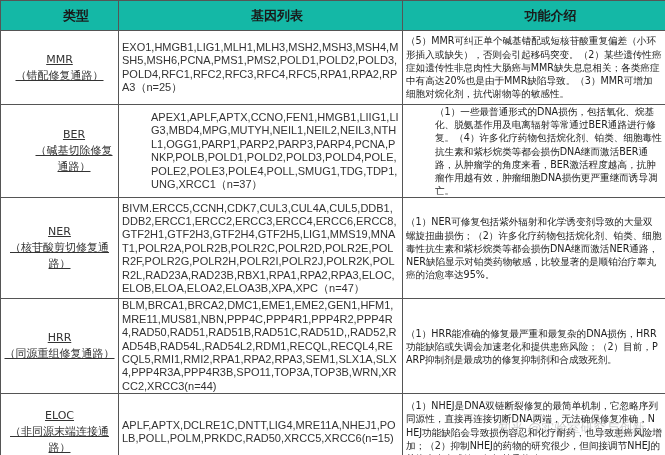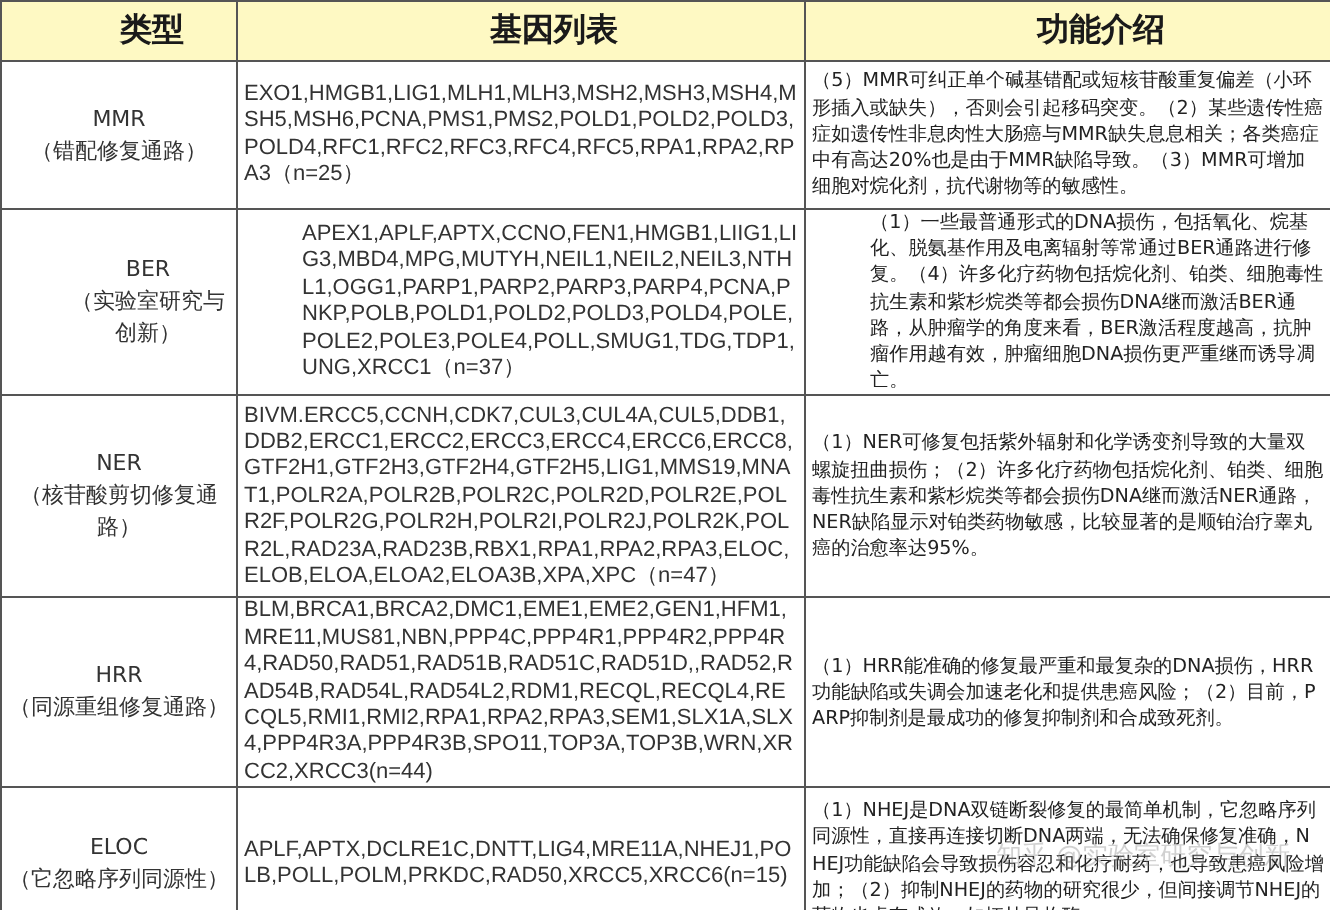--- a/index.html
+++ b/index.html
@@ -1,24 +1,24 @@
 <!DOCTYPE html>
 <html><head>
 <meta charset="utf-8">
 <style>
   html, body { margin:0; padding:0; background:#ffffff; }
   body { width:665px; height:455px; overflow:hidden; position:relative;
          font-family:"DejaVu Sans", "Liberation Sans", sans-serif; color:#222; }
   table.repair { border-collapse:collapse; table-layout:fixed; width:665px; position:absolute; left:0; top:0; }
   table.repair th, table.repair td { border:1px solid #555; padding:0 3px; vertical-align:middle; }
-  table.repair th { background:#fef9c3; height:29px; font-size:16px; font-weight:bold; color:#1a1a1a; text-align:center;padding-left:36px; }
+  table.repair th { background:#14b8a6; height:29px; font-size:13px; font-weight:bold; color:#1a1a1a; text-align:center;padding-left:36px; }
   td.type { text-align:center; font-size:11px; line-height:16px; color:#333; }
   td.genes { font-family:"Liberation Sans", sans-serif; font-size:11px; line-height:13.4px; color:#333; word-break:break-all; }
   td.func { font-size:9.6px; line-height:13.2px; color:#222; word-break:break-all; }
-  .type-sub { display:block; }
+  .type-sub { display:block;text-decoration:underline; }
   col.c1 { width:118px; } col.c2 { width:284px; } col.c3 { width:263px; }
   tr.r1 td { height:73px; } tr.r2 td { height:86px;padding-left:32px; } tr.r3 td { height:100px;margin-left:12px; }
   tr.r4 td { height:84px; } tr.r5 td { height:76px; }
   .watermark { position:absolute; left:498px; top:419px; font-size:13px; color:rgba(120,120,120,0.35);
                pointer-events:none; white-space:nowrap; }
 </style>
 </head>
 <body>
 
 <table class="repair">
@@ -39,21 +39,21 @@
       <td class="type">
         <span class="type-sub">MMR</span>
         <span class="type-sub">（错配修复通路）</span>
       </td>
       <td class="genes">EXO1,HMGB1,LIG1,MLH1,MLH3,MSH2,MSH3,MSH4,MSH5,MSH6,PCNA,PMS1,PMS2,POLD1,POLD2,POLD3,POLD4,RFC1,RFC2,RFC3,RFC4,RFC5,RPA1,RPA2,RPA3（n=25）</td>
       <td class="func">（5）MMR可纠正单个碱基错配或短核苷酸重复偏差（小环形插入或缺失），否则会引起移码突变。（2）某些遗传性癌症如遗传性非息肉性大肠癌与MMR缺失息息相关；各类癌症中有高达20%也是由于MMR缺陷导致。（3）MMR可增加细胞对烷化剂，抗代谢物等的敏感性。</td>
     </tr>
     <tr class="r2">
       <td class="type">
         <span class="type-sub">BER</span>
-        <span class="type-sub">（实验室研究与创新）</span>
+        <span class="type-sub">（碱基切除修复通路）</span>
       </td>
       <td class="genes">APEX1,APLF,APTX,CCNO,FEN1,HMGB1,LIIG1,LIG3,MBD4,MPG,MUTYH,NEIL1,NEIL2,NEIL3,NTHL1,OGG1,PARP1,PARP2,PARP3,PARP4,PCNA,PNKP,POLB,POLD1,POLD2,POLD3,POLD4,POLE,POLE2,POLE3,POLE4,POLL,SMUG1,TDG,TDP1,UNG,XRCC1（n=37）</td>
       <td class="func">（1）一些最普通形式的DNA损伤，包括氧化、烷基化、脱氨基作用及电离辐射等常通过BER通路进行修复。（4）许多化疗药物包括烷化剂、铂类、细胞毒性抗生素和紫杉烷类等都会损伤DNA继而激活BER通路，从肿瘤学的角度来看，BER激活程度越高，抗肿瘤作用越有效，肿瘤细胞DNA损伤更严重继而诱导凋亡。</td>
     </tr>
     <tr class="r3">
       <td class="type">
         <span class="type-sub">NER</span>
         <span class="type-sub">（核苷酸剪切修复通路）</span>
       </td>
       <td class="genes">BIVM.ERCC5,CCNH,CDK7,CUL3,CUL4A,CUL5,DDB1,DDB2,ERCC1,ERCC2,ERCC3,ERCC4,ERCC6,ERCC8,GTF2H1,GTF2H3,GTF2H4,GTF2H5,LIG1,MMS19,MNAT1,POLR2A,POLR2B,POLR2C,POLR2D,POLR2E,POLR2F,POLR2G,POLR2H,POLR2I,POLR2J,POLR2K,POLR2L,RAD23A,RAD23B,RBX1,RPA1,RPA2,RPA3,ELOC,ELOB,ELOA,ELOA2,ELOA3B,XPA,XPC（n=47）</td>
@@ -63,21 +63,21 @@
       <td class="type">
         <span class="type-sub">HRR</span>
         <span class="type-sub">（同源重组修复通路）</span>
       </td>
       <td class="genes">BLM,BRCA1,BRCA2,DMC1,EME1,EME2,GEN1,HFM1,MRE11,MUS81,NBN,PPP4C,PPP4R1,PPP4R2,PPP4R4,RAD50,RAD51,RAD51B,RAD51C,RAD51D,,RAD52,RAD54B,RAD54L,RAD54L2,RDM1,RECQL,RECQL4,RECQL5,RMI1,RMI2,RPA1,RPA2,RPA3,SEM1,SLX1A,SLX4,PPP4R3A,PPP4R3B,SPO11,TOP3A,TOP3B,WRN,XRCC2,XRCC3(n=44)</td>
       <td class="func">（1）HRR能准确的修复最严重和最复杂的DNA损伤，HRR功能缺陷或失调会加速老化和提供患癌风险；（2）目前，PARP抑制剂是最成功的修复抑制剂和合成致死剂。</td>
     </tr>
     <tr class="r5">
       <td class="type">
         <span class="type-sub">ELOC</span>
-        <span class="type-sub">（它忽略序列同源性）</span>
+        <span class="type-sub">（非同源末端连接通路）</span>
       </td>
       <td class="genes">APLF,APTX,DCLRE1C,DNTT,LIG4,MRE11A,NHEJ1,POLB,POLL,POLM,PRKDC,RAD50,XRCC5,XRCC6(n=15)</td>
       <td class="func">（1）NHEJ是DNA双链断裂修复的最简单机制，它忽略序列同源性，直接再连接切断DNA两端，无法确保修复准确，NHEJ功能缺陷会导致损伤容忍和化疗耐药，也导致患癌风险增加；（2）抑制NHEJ的药物的研究很少，但间接调节NHEJ的药物也卓有成效，如拓扑异构酶。</td>
     </tr>
   </tbody>
 </table>
 
 <div class="watermark">知乎 @实验室研究与创新</div>
 
 </body></html>

